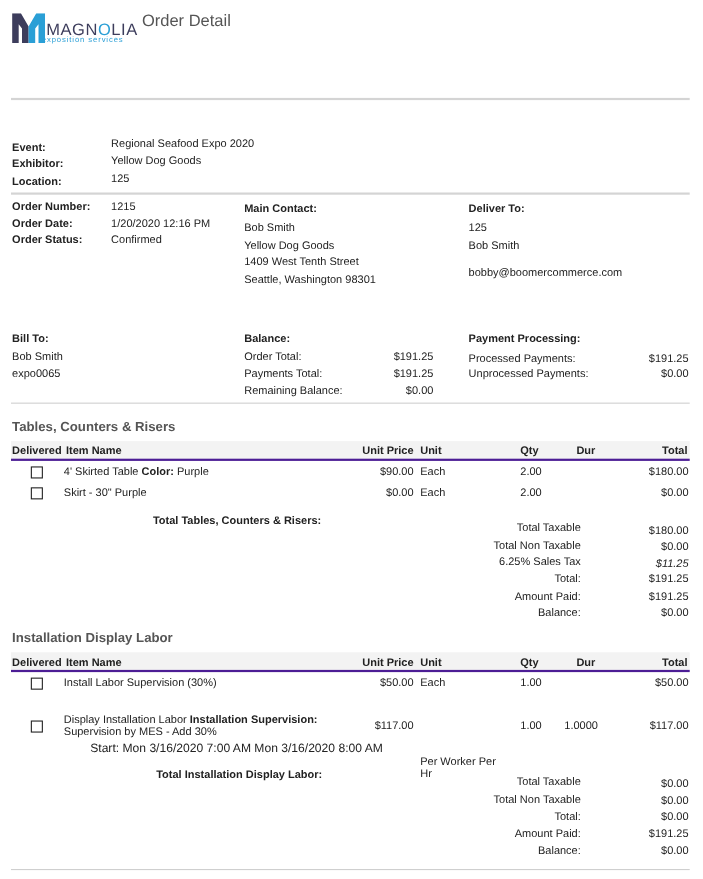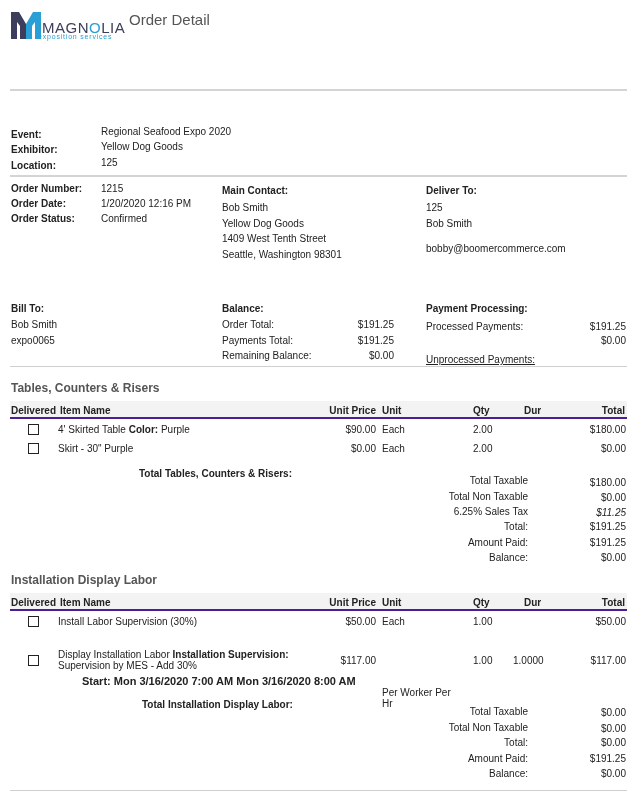--- a/index.html
+++ b/index.html
@@ -84,21 +84,21 @@
   <div class="abs" style="left:222px;top:335px;">Payments Total:</div>
   <div class="abs r" style="left:330px;width:64px;top:335px;">$191.25</div>
   <div class="abs" style="left:222px;top:350px;">Remaining Balance:</div>
   <div class="abs r" style="left:330px;width:64px;top:350px;">$0.00</div>
 </div>
 
 <div>
   <div class="abs b" style="left:426px;top:303px;">Payment Processing:</div>
   <div class="abs" style="left:426px;top:321px;">Processed Payments:</div>
   <div class="abs r" style="left:560px;width:66px;top:321px;">$191.25</div>
-  <div class="abs" style="left:426px;top:354px;text-decoration:underline;">Unprocessed Payments:</div>
+  <div class="abs" style="left:426px;top:335px;">Unprocessed Payments:</div>
   <div class="abs r" style="left:560px;width:66px;top:335px;">$0.00</div>
 </div>
 
 <div class="hr thin" style="top:366px;"></div>
 
 <div>
   <div class="section-title" style="top:381px;">Tables, Counters &amp; Risers</div>
   <div class="thead" style="top:401px;">
     <div class="abs b" style="left:1px;top:4px;">Delivered</div>
     <div class="abs b" style="left:50px;top:4px;">Item Name</div>
@@ -165,21 +165,21 @@
   </div>
 
   <div>
     <div class="cb" style="left:28px;top:655px;"></div>
     <div class="abs" style="left:58px;top:649px;width:240px;line-height:11px;"><span>Display Installation Labor </span><span class="b">Installation Supervision:</span><span> Supervision by MES - Add 30%</span></div>
     <div class="abs r" style="left:310px;width:66px;top:655px;">$117.00</div>
     <div class="abs" style="left:382px;top:651px;width:75px;line-height:11px;margin-top:36px;">Per Worker Per Hr</div>
     <div class="abs" style="left:473px;top:655px;">1.00</div>
     <div class="abs" style="left:513px;top:655px;">1.0000</div>
     <div class="abs r" style="left:560px;width:66px;top:655px;">$117.00</div>
-    <div class="abs" style="left:82px;top:675px;font-size:11px;font-weight:bold;">Start: Mon 3/16/2020 7:00 AM Mon 3/16/2020 8:00 AM</div>
+    <div class="abs" style="left:82px;top:675px;font-size:11px;">Start: Mon 3/16/2020 7:00 AM Mon 3/16/2020 8:00 AM</div>
   </div>
 
   <div class="abs b" style="left:142px;top:699px;">Total Installation Display Labor:</div>
   <div>
     <div class="tot-lbl" style="top:706px;">Total Taxable</div>
     <div class="tot-val" style="top:707px;">$0.00</div>
     <div class="tot-lbl" style="top:722px;">Total Non Taxable</div>
     <div class="tot-val" style="top:723px;">$0.00</div>
     <div class="tot-lbl" style="top:737px;">Total:</div>
     <div class="tot-val" style="top:737px;">$0.00</div>

